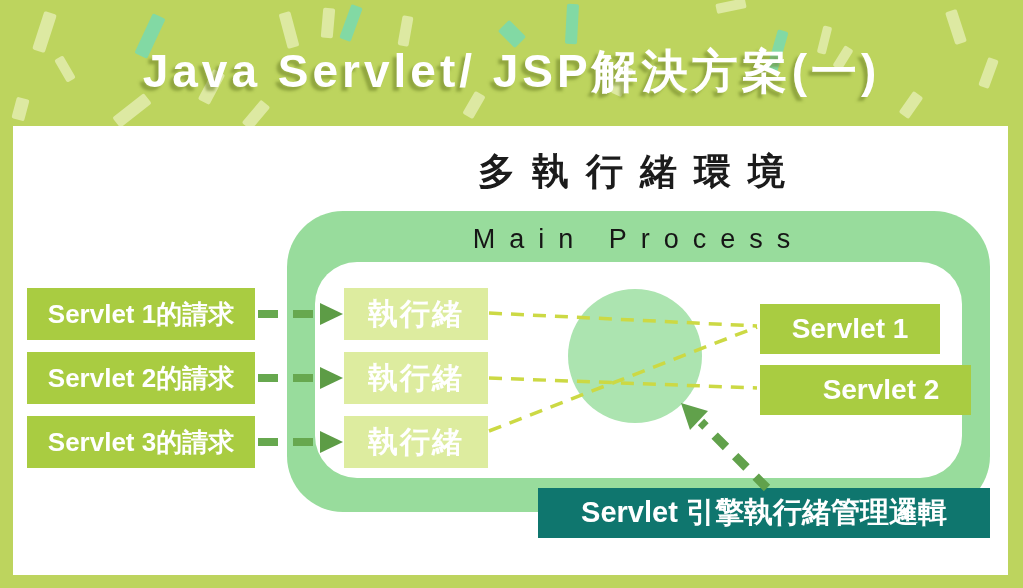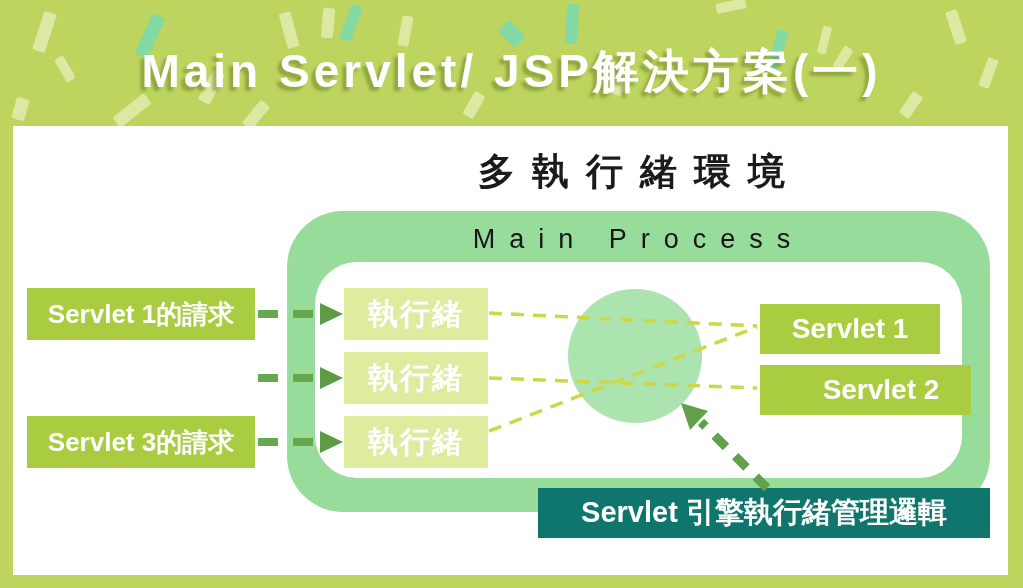--- a/index.html
+++ b/index.html
@@ -77,32 +77,33 @@
       <div class="confetti-piece" style="left: 772px; top: 30px; width: 11px; height: 42px; transform: rotate(16deg); background: rgb(130, 217, 164);"></div>
       <div class="confetti-piece" style="left: 820px; top: 26px; width: 9px; height: 28px; transform: rotate(14deg); background: rgb(221, 233, 162);"></div>
       <div class="confetti-piece" style="left: 838px; top: 46px; width: 10px; height: 24px; transform: rotate(32deg); background: rgb(221, 233, 162);"></div>
       <div class="confetti-piece" style="left: 950px; top: 10px; width: 12px; height: 34px; transform: rotate(-18deg); background: rgb(221, 233, 162);"></div>
       <div class="confetti-piece" style="left: 983px; top: 58px; width: 11px; height: 30px; transform: rotate(20deg); background: rgb(221, 233, 162);"></div>
       <div class="confetti-piece" style="left: 905px; top: 92px; width: 12px; height: 26px; transform: rotate(35deg); background: rgb(221, 233, 162);"></div>
       <div class="confetti-piece" style="left: 468px; top: 92px; width: 12px; height: 26px; transform: rotate(30deg); background: rgb(221, 233, 162);"></div>
       <div class="confetti-piece" style="left: 60px; top: 56px; width: 10px; height: 26px; transform: rotate(-30deg); background: rgb(221, 233, 162);"></div>
     </div>
 
-  <div class="slide-title">Main Servlet/ JSP解決方案(一)</div>
+  <div class="slide-title">Java Servlet/ JSP解決方案(一)</div>
 
   <div class="panel"></div>
 
   <div class="env-heading">多執行緒環境</div>
 
   <div class="process-container"></div>
   <div class="process-label">Main Process</div>
   <div class="process-inner"></div>
   <div class="pool-circle"></div>
 
   <div class="box request-box r1">Servlet 1的請求</div>
+  <div class="box request-box r2">Servlet 2的請求</div>
   <div class="box request-box r3">Servlet 3的請求</div>
 
   <div class="box thread-box r1">執行緒</div>
   <div class="box thread-box r2">執行緒</div>
   <div class="box thread-box r3">執行緒</div>
 
   <div class="box servlet-box s1">Servlet 1</div>
   <div class="box servlet-box s2">Servlet 2</div>
 
   <div class="box engine-box">Servlet 引擎執行緒管理邏輯</div>

